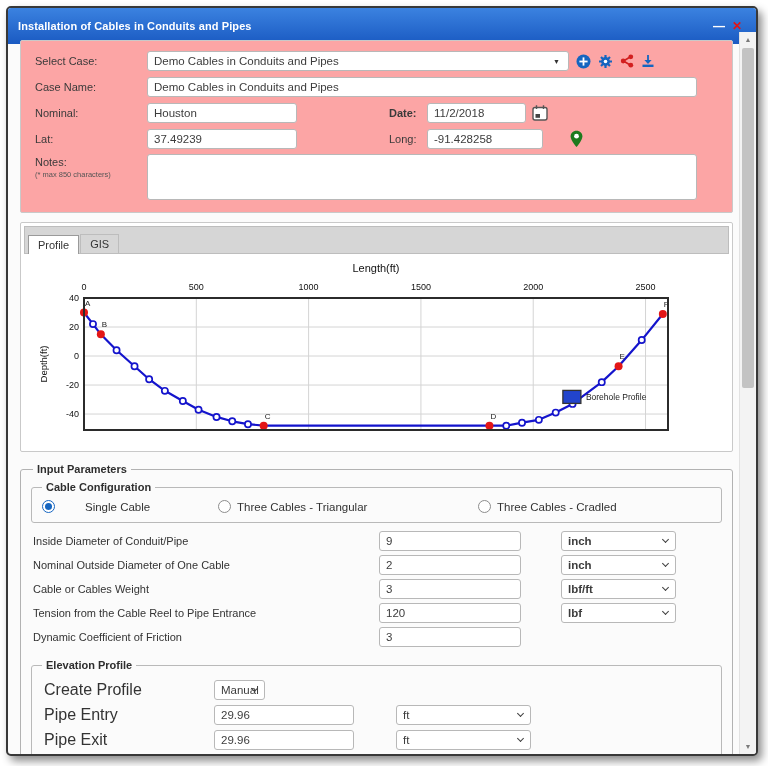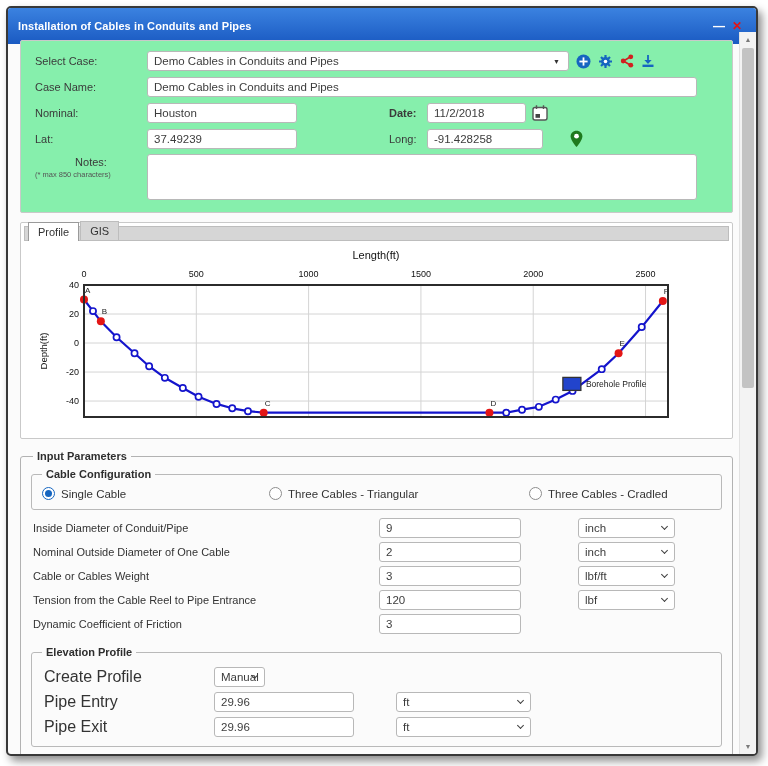--- a/index.html
+++ b/index.html
@@ -19,57 +19,57 @@
   .win-btn { width:18px; text-align:center; font-size:12px; font-weight:bold; cursor:default; }
   .min-btn { color:#fff; }
   .close-btn { color:#e21414; font-size:12px; }
   
   #content { position:absolute; left:0; right:17px; top:24px; bottom:0; padding:8px 6px 0 12px; overflow:hidden; }
   #vscroll { position:absolute; right:0; top:24px; bottom:0; width:17px; background:#f3f3f3; border-left:1px solid #e2e2e2; }
   #vscroll .arrow { height:15px; display:flex; align-items:center; justify-content:center; font-size:7px; color:#7a7a7a; }
   #vscroll .arrow.down { position:absolute; bottom:0; left:0; right:0; }
   #vscroll .thumb { position:absolute; top:16px; left:2px; right:2px; height:340px; background:#c3c3c3; border-radius:2px; }
   
-  .panel { background:#86efac; border:1px solid #c9c9c9; border-radius:2px; }
+  .panel { background:#fca5a5; border:1px solid #c9c9c9; border-radius:2px; }
   #case-panel { padding:9px 14px 8px 14px; }
   .frow { display:flex; align-items:center; margin-bottom:4px; height:22px; }
   .frow.notes { align-items:flex-start; height:auto; }
   .flabel { width:112px; flex:none; font-size:11px; color:#3a3a3a; }
   .tb {
     border:1px solid #b8b8b8; border-radius:3px; background:#fff; height:20px;
     font-family:"Liberation Sans",sans-serif; font-size:11.5px; color:#3c3c3c; padding:0 6px; outline:none;
   }
   textarea.tb { height:46px; resize:none; padding-top:3px; }
   
   .sel { position:relative; border:1px solid #b8b8b8; border-radius:3px; background:#fff; height:20px; font-size:11.5px; color:#3c3c3c; padding:3px 18px 0 6px; white-space:nowrap; overflow:hidden; }
   .sel .chev { position:absolute; right:7px; top:5px; width:5px; height:5px; border-right:1.6px solid #3f3f3f; border-bottom:1.6px solid #3f3f3f; transform:rotate(45deg); }
   .sel .tri { position:absolute; right:8px; top:6px; font-size:7px; color:#333; }
   .icon-btn { display:inline-flex; align-items:center; justify-content:center; margin-left:7px; cursor:pointer; }
   
   #profile-panel { margin-top:9px; padding:3px; background:#fff; }
-  #tabstrip { background:#d6d6d6; border:1px solid #bdbdbd; height:15px; display:flex; align-items:flex-end; padding-left:3px; }
+  #tabstrip { background:#d6d6d6; border:1px solid #bdbdbd; height:28px; display:flex; align-items:flex-end; padding-left:3px; }
   .tab { font-size:11px; color:#333; padding:3px 9px 3px 9px; border:1px solid #bdbdbd; border-bottom:none; background:#d6d6d6; margin-right:1px; }
   .tab.active { background:#fff; border-color:#9a9a9a; position:relative; top:1px; }
   #chart-wrap { padding:6px 0 6px 14px; }
   
   fieldset.group { border:1px solid #b2b2b2; border-radius:3px; margin-top:11px; padding:2px 10px 10px 10px; }
   fieldset.group > legend { font-size:11px; font-weight:bold; color:#2e2e2e; padding:0 4px; margin-left:2px; }
   fieldset.inner { border:1px solid #b9b9b9; border-radius:3px; margin:4px 0 8px 0; padding:4px 28px 9px 10px; }
   fieldset.inner > legend { font-size:11px; font-weight:bold; color:#2e2e2e; padding:0 4px; }
   .radio-row { display:flex; align-items:center; margin-top:3px; }
   .radio-opt { display:flex; align-items:center; font-size:11.5px; color:#333; }
-  .radio-opt:nth-child(1) { width:227px; }
+  .radio-opt:nth-child(1) { width:176px;gap:24px; }
   .radio-opt:nth-child(2) { width:260px;text-align:right; }
   .radio { width:13px; height:13px; border-radius:50%; border:1px solid #8d8d8d; background:#fff; margin-right:6px; flex:none; position:relative; }
   .radio.checked { border-color:#1565c0; }
   .radio.checked::after { content:""; position:absolute; left:2px; top:2px; right:2px; bottom:2px; background:#1565c0; border-radius:50%; }
   .param-row { display:flex; align-items:center; margin-top:4px; height:20px; }
   .param-label { width:348px; flex:none; font-size:11px; color:#333; padding-left:2px; }
   .param-input { width:142px; flex:none; }
-  .param-unit { width:97px; flex:none; margin-left:57px; }
+  .param-unit { width:115px; flex:none; margin-left:40px;font-weight:bold; }
   .elev-row { display:flex; align-items:center; margin-top:5px; height:20px; }
   .elev-label { width:172px; flex:none; font-size:16px; color:#333; padding-left:2px; }
   .elev-input { width:140px; flex:none; }
   .elev-unit { width:135px; flex:none; margin-left:42px; }
   .elev-small-sel { width:51px; flex:none; }
   .hint { font-size:7.5px; color:#555; margin-top:2px; }
   svg text { font-family:"Liberation Sans",sans-serif; }
 </style>
 </head>
 <body>
@@ -164,21 +164,21 @@
         <span class="icon-btn" style="margin-left:26px;">
           <svg width="15" height="18" viewBox="0 0 15 18">
               <path d="M7.5 0.8 C3.9 0.8 1.6 3.5 1.6 6.4 C1.6 10.2 7.5 17 7.5 17 C7.5 17 13.4 10.2 13.4 6.4 C13.4 3.5 11.1 0.8 7.5 0.8 Z" fill="#1e7a1e"></path>
               <circle cx="7.5" cy="6.2" r="2.4" fill="#fff"></circle>
             </svg>
         </span>
       </div>
 
       <div class="frow notes">
         <span class="flabel" style="padding-top:2px;">
-          <span style="display:block;text-align:center;">Notes:</span>
+          <span style="display:block;">Notes:</span>
           <span class="hint" style="display:block;">(* max 850 characters)</span>
         </span>
         <textarea class="tb" style="width: 550px;"></textarea>
       </div>
     </div>
 
     <div id="profile-panel" class="panel">
       <div id="tabstrip">
           <div class="tab active">Profile</div>
           <div class="tab">GIS</div>

